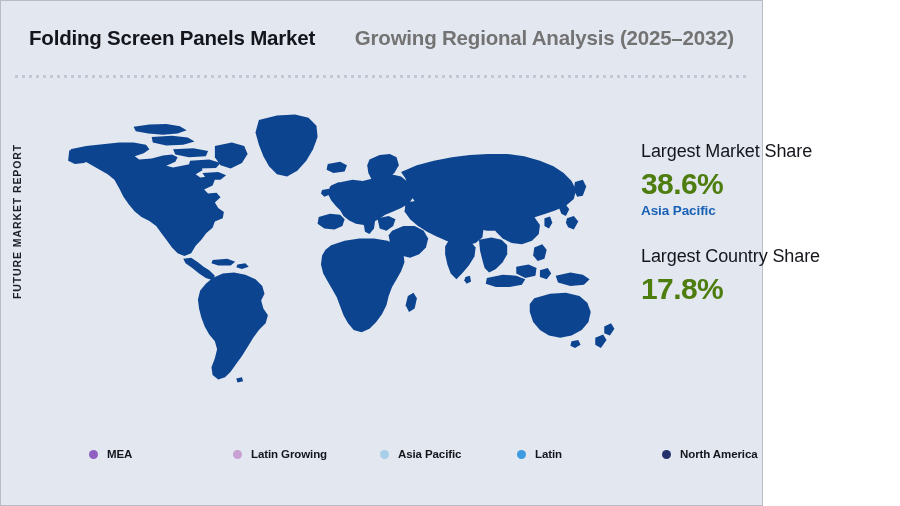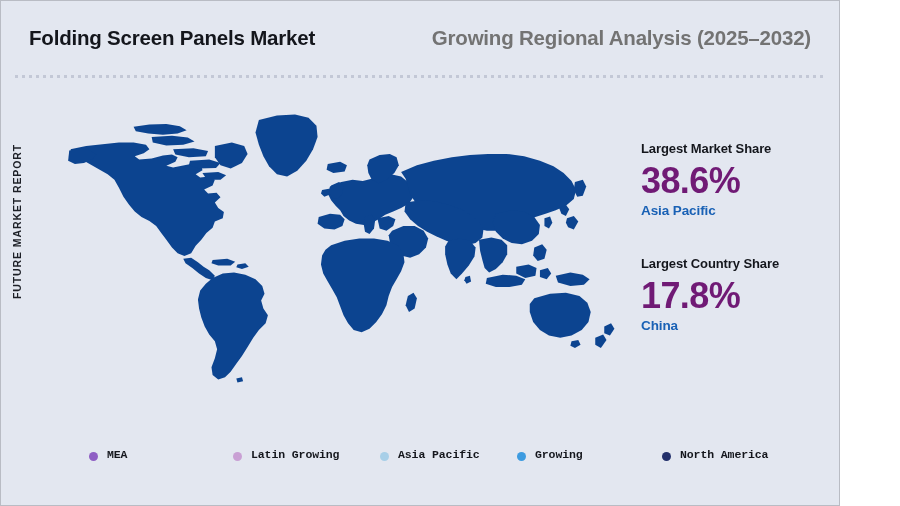--- a/index.html
+++ b/index.html
@@ -9,21 +9,21 @@
   body {
     width: 900px;
     height: 506px;
     overflow: hidden;
     font-family: "Liberation Sans", sans-serif;
   }
 
   .infographic {
     position: relative;
     box-sizing: border-box;
-    width: 840px;
+    width: 763px;
     height: 506px;
     background: #e3e7f0;
     border: 1px solid #b9bcc4;
   }
 
   
   .header {
     position: absolute;
     left: 0;
     top: 0;
@@ -94,33 +94,33 @@
   }
 
   
   .stats {
     position: absolute;
     left: 640px;
     top: 140px;
     width: 240px;
   }
   .stat-block + .stat-block {
-    margin-top: 38px;
+    margin-top: 28px;
   }
   .stat-caption {
-    font-size: 13px;
-    font-weight: bold;
+    font-size: 18px;
+    font-weight: normal;
     color: #14161c;
     letter-spacing: -0.1px;
   }
   .stat-value {
     margin-top: 6px;
-    font-size: 36px;
-    font-weight: bold;
-    color: #701a75;
+    font-size: 30px;
+    font-weight: bold;
+    color: #4d7c0f;
     letter-spacing: -0.6px;
     line-height: 1.05;
   }
   .stat-region {
     margin-top: 3px;
     font-size: 13.5px;
     font-weight: bold;
     color: #1961b5;
     letter-spacing: -0.1px;
   }
@@ -129,23 +129,22 @@
   .legend {
     position: absolute;
     left: 88px;
     top: 447px;
     width: 730px;
     display: flex;
     align-items: center;
   }
   .legend-item {
     display: flex;
-    align-items: flex-end;
+    align-items: center;
     white-space: nowrap;
-    font-family: Liberation Mono, monospace;
   }
   .legend-item.i0 { width: 144px; }
   .legend-item.i1 { width: 147px; }
   .legend-item.i2 { width: 137px; }
   .legend-item.i3 { width: 145px; }
   .legend-item.i4 { width: 150px; }
 
   .legend-dot {
     width: 9px;
     height: 9px;
@@ -345,21 +344,20 @@
 
     <div class="stat-block">
       <div class="stat-caption">Largest Market Share</div>
       <div class="stat-value">38.6%</div>
       <div class="stat-region">Asia Pacific</div>
     </div>
 
     <div class="stat-block">
       <div class="stat-caption">Largest Country Share</div>
       <div class="stat-value">17.8%</div>
-      <div class="stat-region">China</div>
     </div>
 
   </div>
 
   <div class="legend">
 
     <div class="legend-item i0">
       <span class="legend-dot" style="background: rgb(143, 95, 196);"></span>
       <span class="legend-label">MEA</span>
     </div>
@@ -369,21 +367,21 @@
       <span class="legend-label">Latin Growing</span>
     </div>
 
     <div class="legend-item i2">
       <span class="legend-dot" style="background: rgb(168, 207, 232);"></span>
       <span class="legend-label">Asia Pacific</span>
     </div>
 
     <div class="legend-item i3">
       <span class="legend-dot" style="background: rgb(61, 155, 224);"></span>
-      <span class="legend-label">Growing</span>
+      <span class="legend-label">Latin</span>
     </div>
 
     <div class="legend-item i4">
       <span class="legend-dot" style="background: rgb(35, 48, 107);"></span>
       <span class="legend-label">North America</span>
     </div>
 
   </div>
 
 </div>

